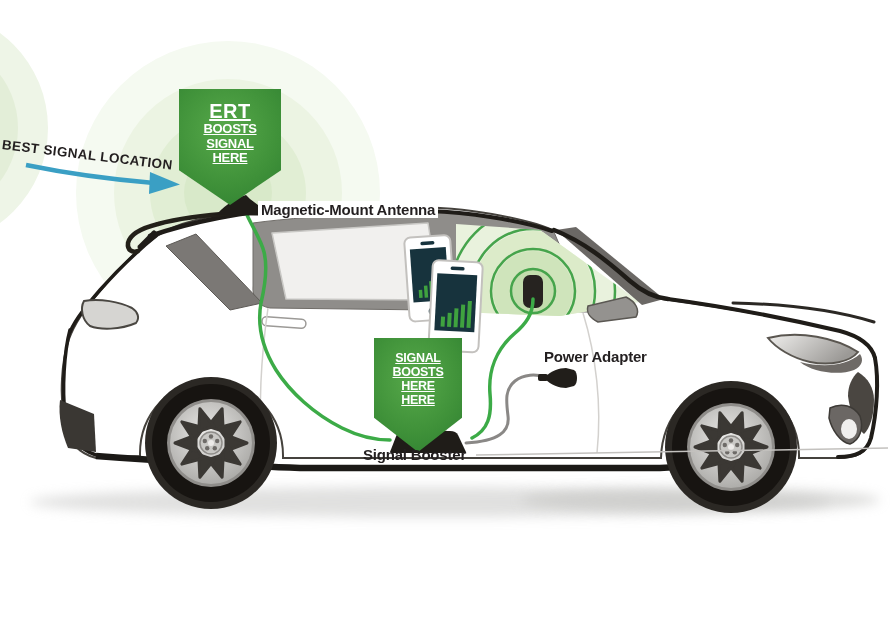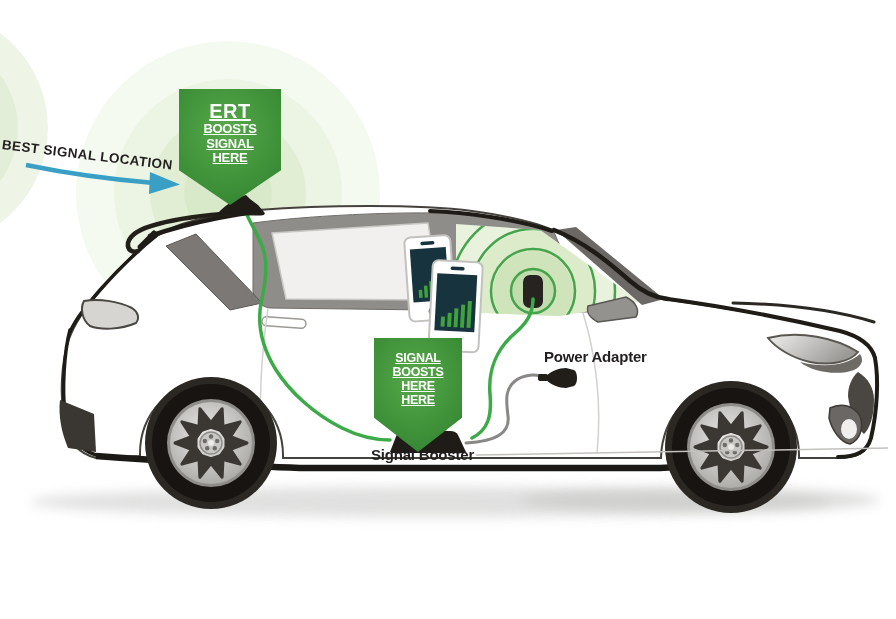--- a/index.html
+++ b/index.html
@@ -204,25 +204,26 @@
   <path d="M476,455 L888,448" fill="none" stroke="#c3c1be" stroke-width="1.5"></path>
 
   <g>
     <path d="M26,165 C70,174 118,180 154,183" fill="none" stroke="#3a9fc4" stroke-width="4.5"></path>
     <polygon points="150,172 180,184.5 149,194" fill="#3a9fc4"></polygon>
   </g>
 </svg>
 
 <div class="lbl lbl-best" style="left:3px;top:137px;">BEST SIGNAL LOCATION</div>
 
+<div class="lbl bg" style="left:258px;top:201px;">Magnetic-Mount Antenna</div>
 
 
 <div class="lbl" style="left:544px;top:348px;text-align:right;">Power Adapter</div>
 
-<div class="lbl" style="left:371px;top:446px;">Signal Booster</div>
+<div class="lbl" style="left:363px;top:446px;">Signal Booster</div>
 
 <div class="shield shield-ert">
   <div class="shield-title">ERT</div>
   <div class="shield-line">BOOSTS</div>
   <div class="shield-line">SIGNAL</div>
   <div class="shield-line">HERE</div>
 </div>
 
 <div class="shield shield-boosted">
   <div class="shield-line">SIGNAL</div>

